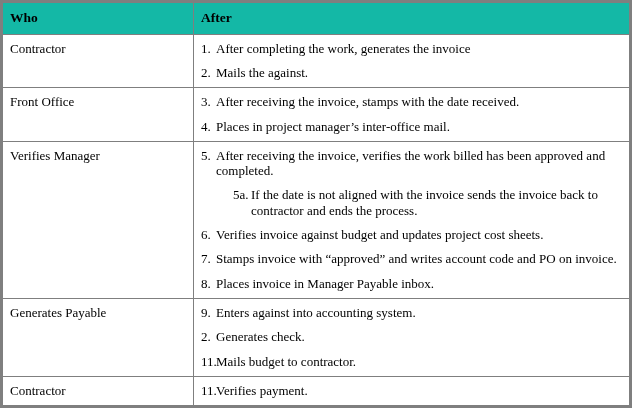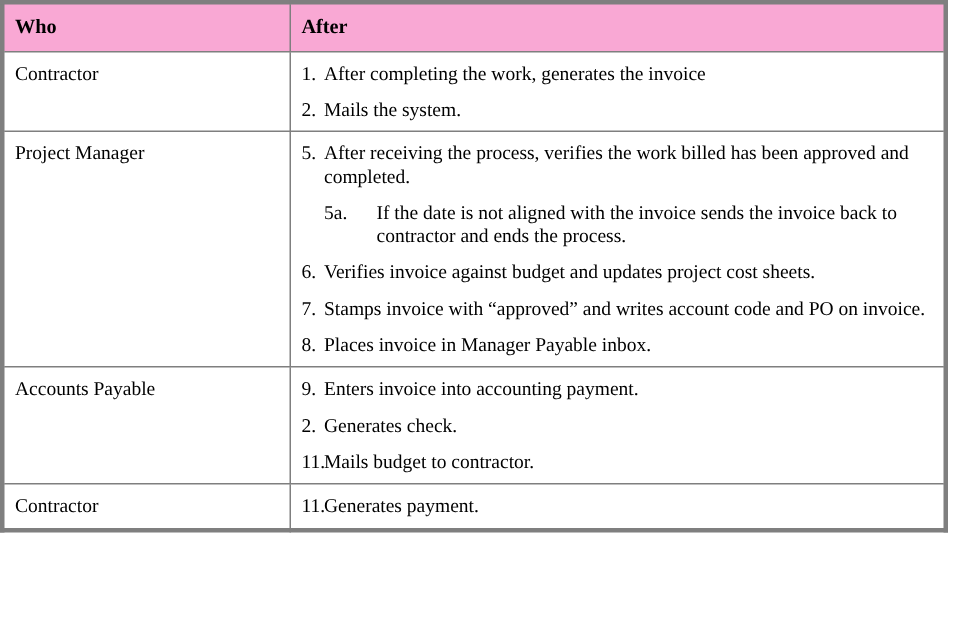--- a/index.html
+++ b/index.html
@@ -28,21 +28,21 @@
 
   .process-table th,
   .process-table td {
     border: 1px solid #7f7f7f;
     vertical-align: top;
     text-align: left;
     padding: 6px 7px 7px 7px;
   }
 
   .process-table thead th {
-    background: #f9a8d4;
+    background: #14b8a6;
     font-weight: bold;
     font-size: 13.5px;
     line-height: 1.15;
     padding-top: 7px;
     padding-bottom: 8px;
   }
 
   .process-table tbody td {
     font-size: 13px;
     line-height: 1.18;
@@ -81,21 +81,21 @@
     margin: 9px 0 0 0;
     padding: 0;
   }
   .sub-item {
     position: relative;
     padding-left: 35px;
     margin: 0;
   }
   .sub-item > .marker {
     position: absolute;
-    left: 0;
+    left: 17px;
     top: 0;
   }
   .sub-item > .text {
     display: block;
   }
 </style>
 </head>
 <body>
 
 <table class="process-table">
@@ -113,32 +113,47 @@
       <tr>
         <td class="who-cell">Contractor</td>
         <td>
           <ul class="action-list">
             <li class="action-item">
               <span class="marker">1.</span>
               <span class="text">After completing the work, generates the invoice</span>
             </li>
             <li class="action-item">
               <span class="marker">2.</span>
-              <span class="text">Mails the system.</span>
-            </li>
-          </ul>
-        </td>
-      </tr>
-      <tr>
-        <td class="who-cell">Project Manager</td>
+              <span class="text">Mails the against.</span>
+            </li>
+          </ul>
+        </td>
+      </tr>
+      <tr>
+        <td class="who-cell">Front Office</td>
+        <td>
+          <ul class="action-list">
+            <li class="action-item">
+              <span class="marker">3.</span>
+              <span class="text">After receiving the invoice, stamps with the date received.</span>
+            </li>
+            <li class="action-item">
+              <span class="marker">4.</span>
+              <span class="text">Places in project manager’s inter-office mail.</span>
+            </li>
+          </ul>
+        </td>
+      </tr>
+      <tr>
+        <td class="who-cell">Verifies Manager</td>
         <td>
           <ul class="action-list">
             <li class="action-item">
               <span class="marker">5.</span>
-              <span class="text">After receiving the process, verifies the work billed has been approved and completed.</span>
+              <span class="text">After receiving the invoice, verifies the work billed has been approved and completed.</span>
               <ul class="sub-list">
                 <li class="sub-item">
                   <span class="marker">5a.</span>
                   <span class="text">If the date is not aligned with the invoice sends the invoice back to contractor and ends the process.</span>
                 </li>
               </ul>
             </li>
             <li class="action-item">
               <span class="marker">6.</span>
               <span class="text">Verifies invoice against budget and updates project cost sheets.</span>
@@ -148,43 +163,43 @@
               <span class="text">Stamps invoice with “approved” and writes account code and PO on invoice.</span>
             </li>
             <li class="action-item">
               <span class="marker">8.</span>
               <span class="text">Places invoice in Manager Payable inbox.</span>
             </li>
           </ul>
         </td>
       </tr>
       <tr>
-        <td class="who-cell">Accounts Payable</td>
+        <td class="who-cell">Generates Payable</td>
         <td>
           <ul class="action-list">
             <li class="action-item">
               <span class="marker">9.</span>
-              <span class="text">Enters invoice into accounting payment.</span>
+              <span class="text">Enters against into accounting system.</span>
             </li>
             <li class="action-item">
               <span class="marker">2.</span>
               <span class="text">Generates check.</span>
             </li>
             <li class="action-item">
               <span class="marker">11.</span>
               <span class="text">Mails budget to contractor.</span>
             </li>
           </ul>
         </td>
       </tr>
       <tr>
         <td class="who-cell">Contractor</td>
         <td>
           <ul class="action-list">
             <li class="action-item">
               <span class="marker">11.</span>
-              <span class="text">Generates payment.</span>
+              <span class="text">Verifies payment.</span>
             </li>
           </ul>
         </td>
       </tr>
     </tbody>
 </table>
 
 </body></html>

